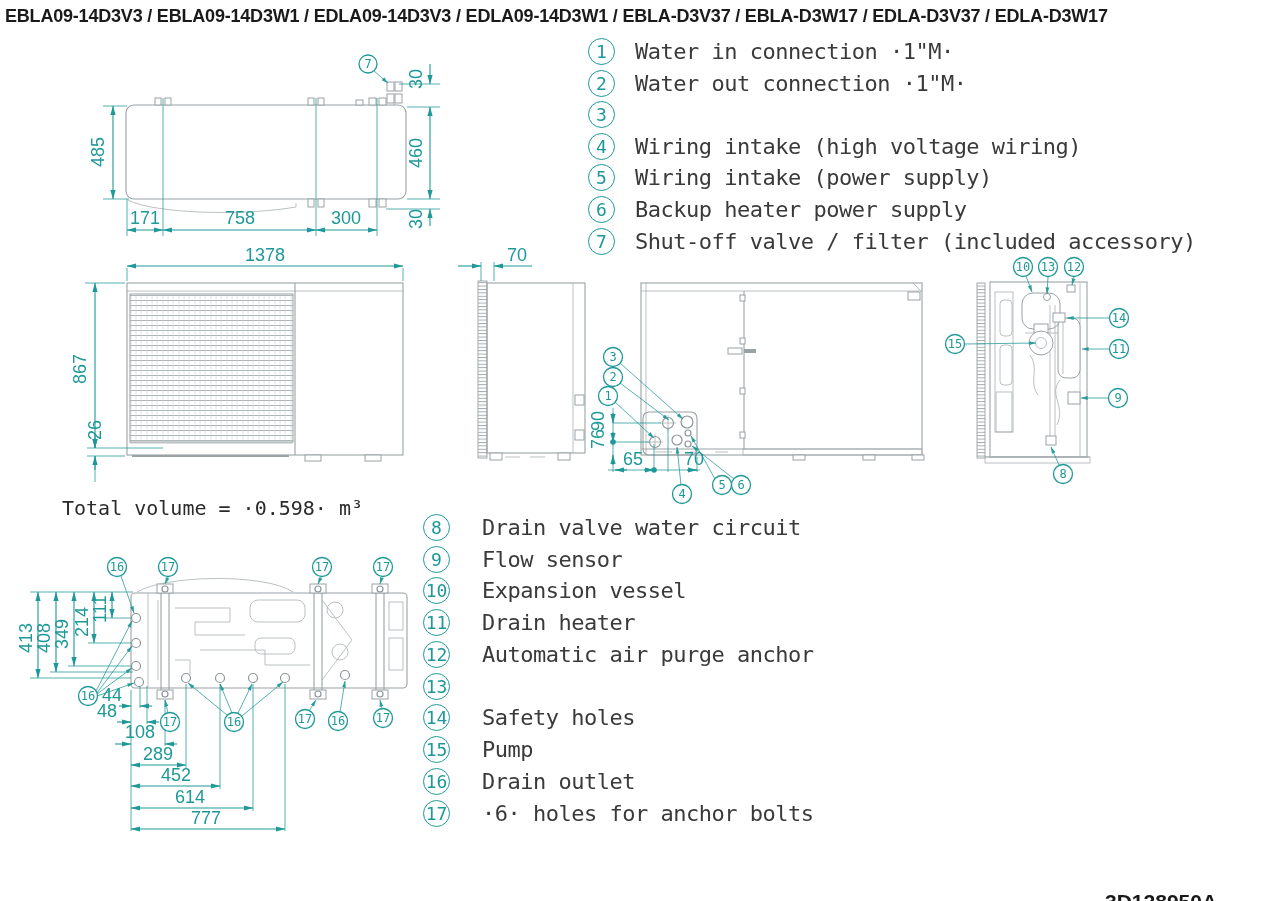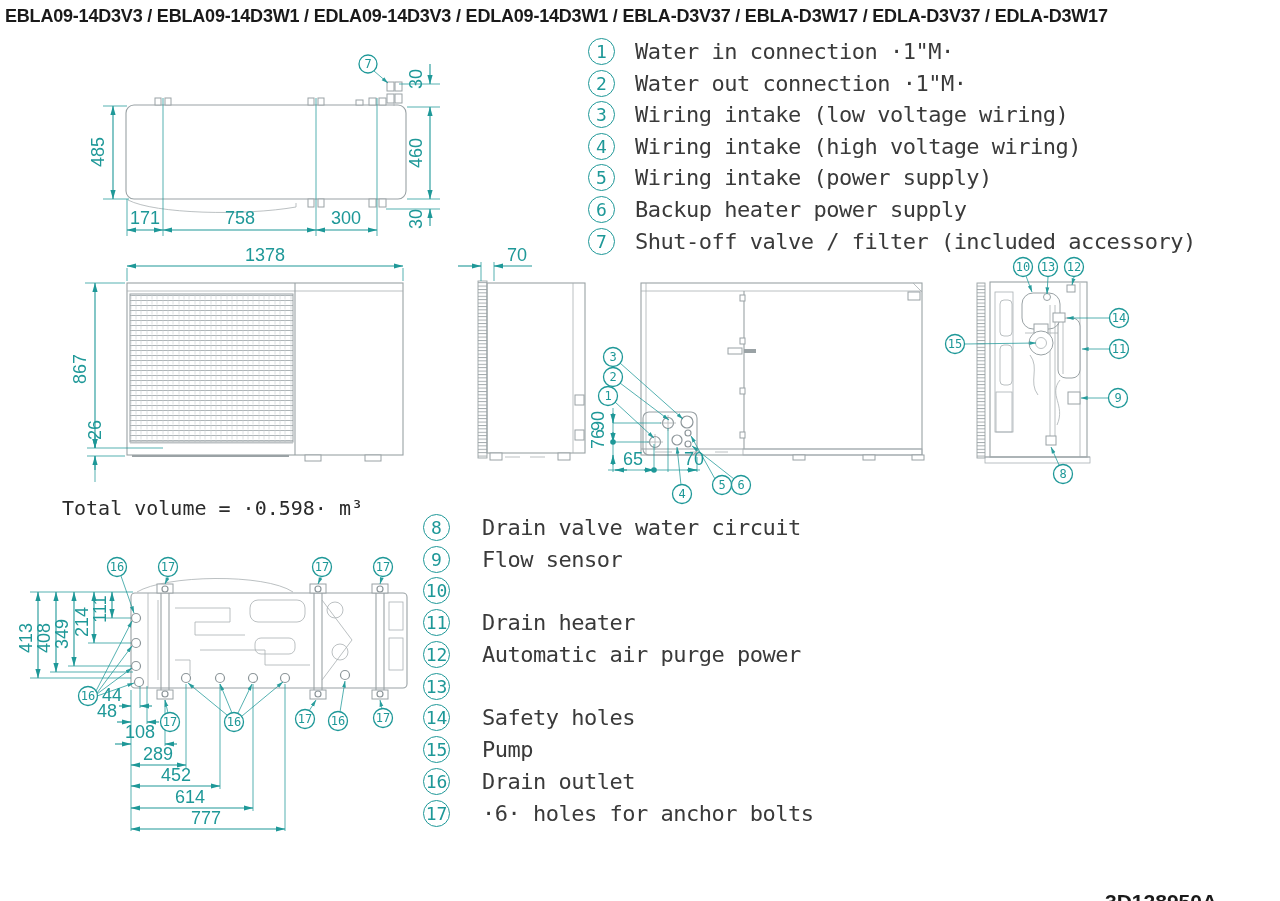--- a/index.html
+++ b/index.html
@@ -480,21 +480,20 @@
     <div class="lrow" style="top:36px">
         <span class="lc">1</span>
         <span class="lt">Water in connection ·1"M·</span>
       </div>
     <div class="lrow" style="top:68px">
         <span class="lc">2</span>
         <span class="lt">Water out connection ·1"M·</span>
       </div>
     <div class="lrow" style="top:99px">
         <span class="lc">3</span>
-        <span class="lt">Wiring intake (low voltage wiring)</span>
       </div>
     <div class="lrow" style="top:131px">
         <span class="lc">4</span>
         <span class="lt">Wiring intake (high voltage wiring)</span>
       </div>
     <div class="lrow" style="top:162px">
         <span class="lc">5</span>
         <span class="lt">Wiring intake (power supply)</span>
       </div>
     <div class="lrow" style="top:194px">
@@ -511,28 +510,29 @@
     <div class="lrow" style="top:512px">
         <span class="lc">8</span>
         <span class="lt">Drain valve water circuit</span>
       </div>
     <div class="lrow" style="top:544px">
         <span class="lc">9</span>
         <span class="lt">Flow sensor</span>
       </div>
     <div class="lrow" style="top:575px">
         <span class="lc">10</span>
+        <span class="lt">Expansion vessel</span>
       </div>
     <div class="lrow" style="top:607px">
         <span class="lc">11</span>
         <span class="lt">Drain heater</span>
       </div>
     <div class="lrow" style="top:639px">
         <span class="lc">12</span>
-        <span class="lt">Automatic air purge power</span>
+        <span class="lt">Automatic air purge anchor</span>
       </div>
     <div class="lrow" style="top:671px">
         <span class="lc">13</span>
       </div>
     <div class="lrow" style="top:702px">
         <span class="lc">14</span>
         <span class="lt">Safety holes</span>
       </div>
     <div class="lrow" style="top:734px">
         <span class="lc">15</span>

